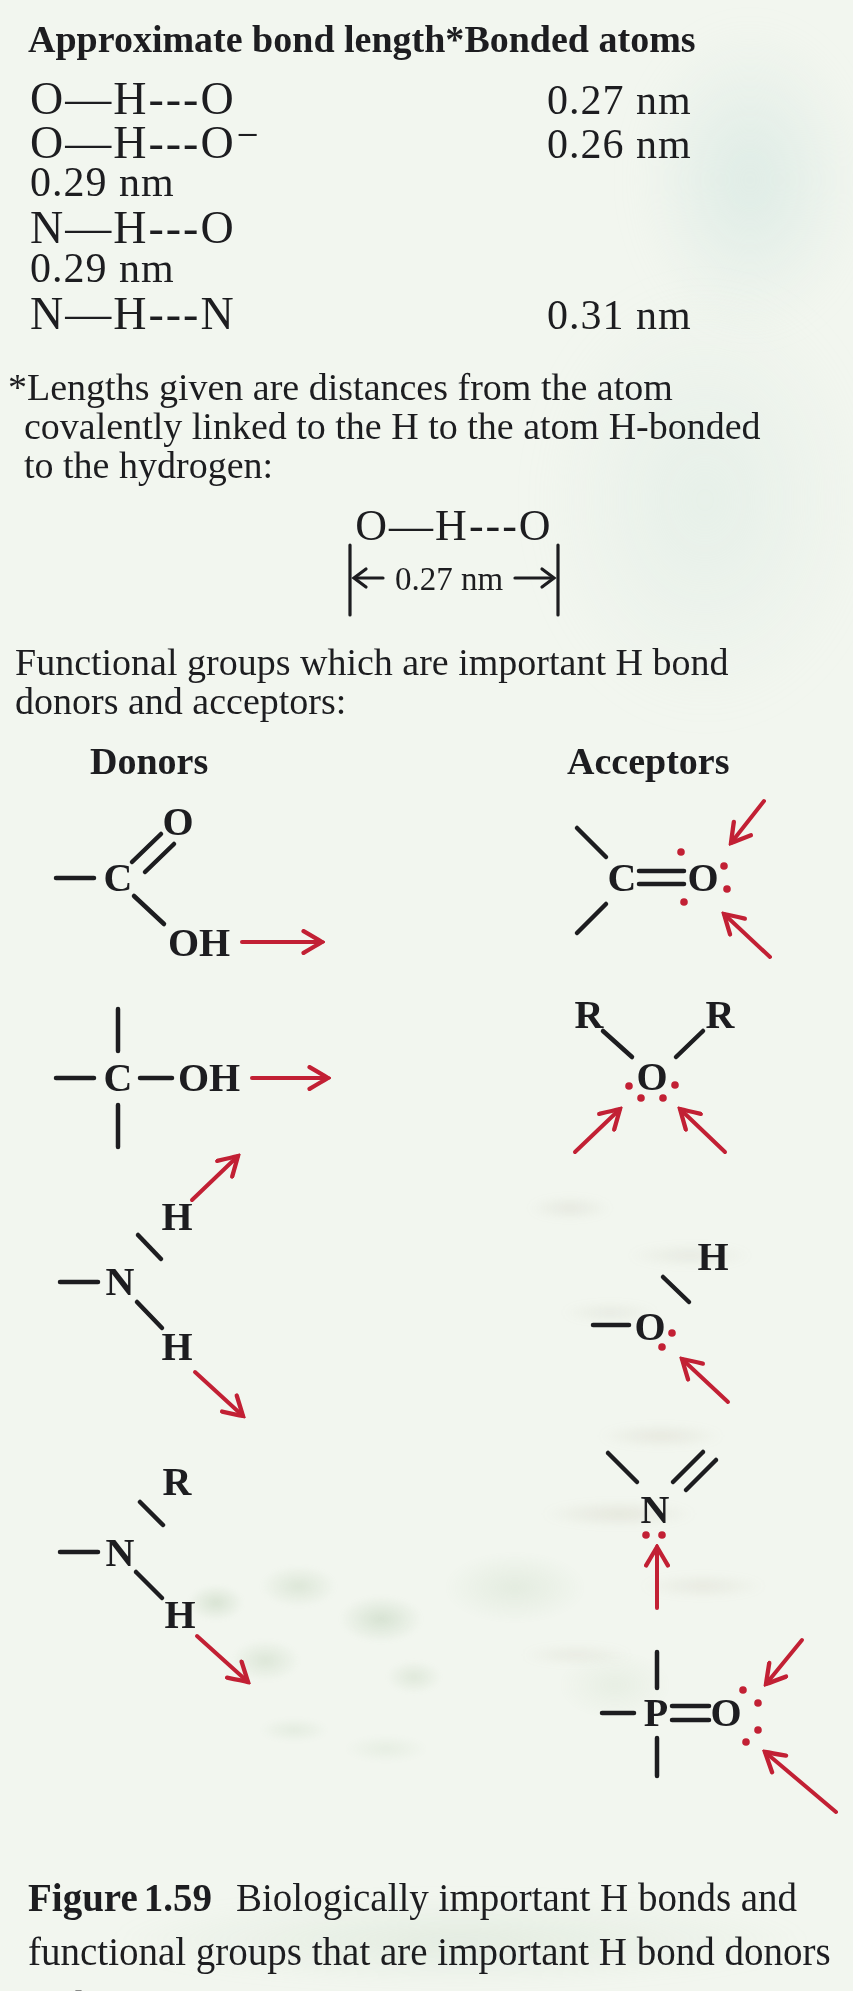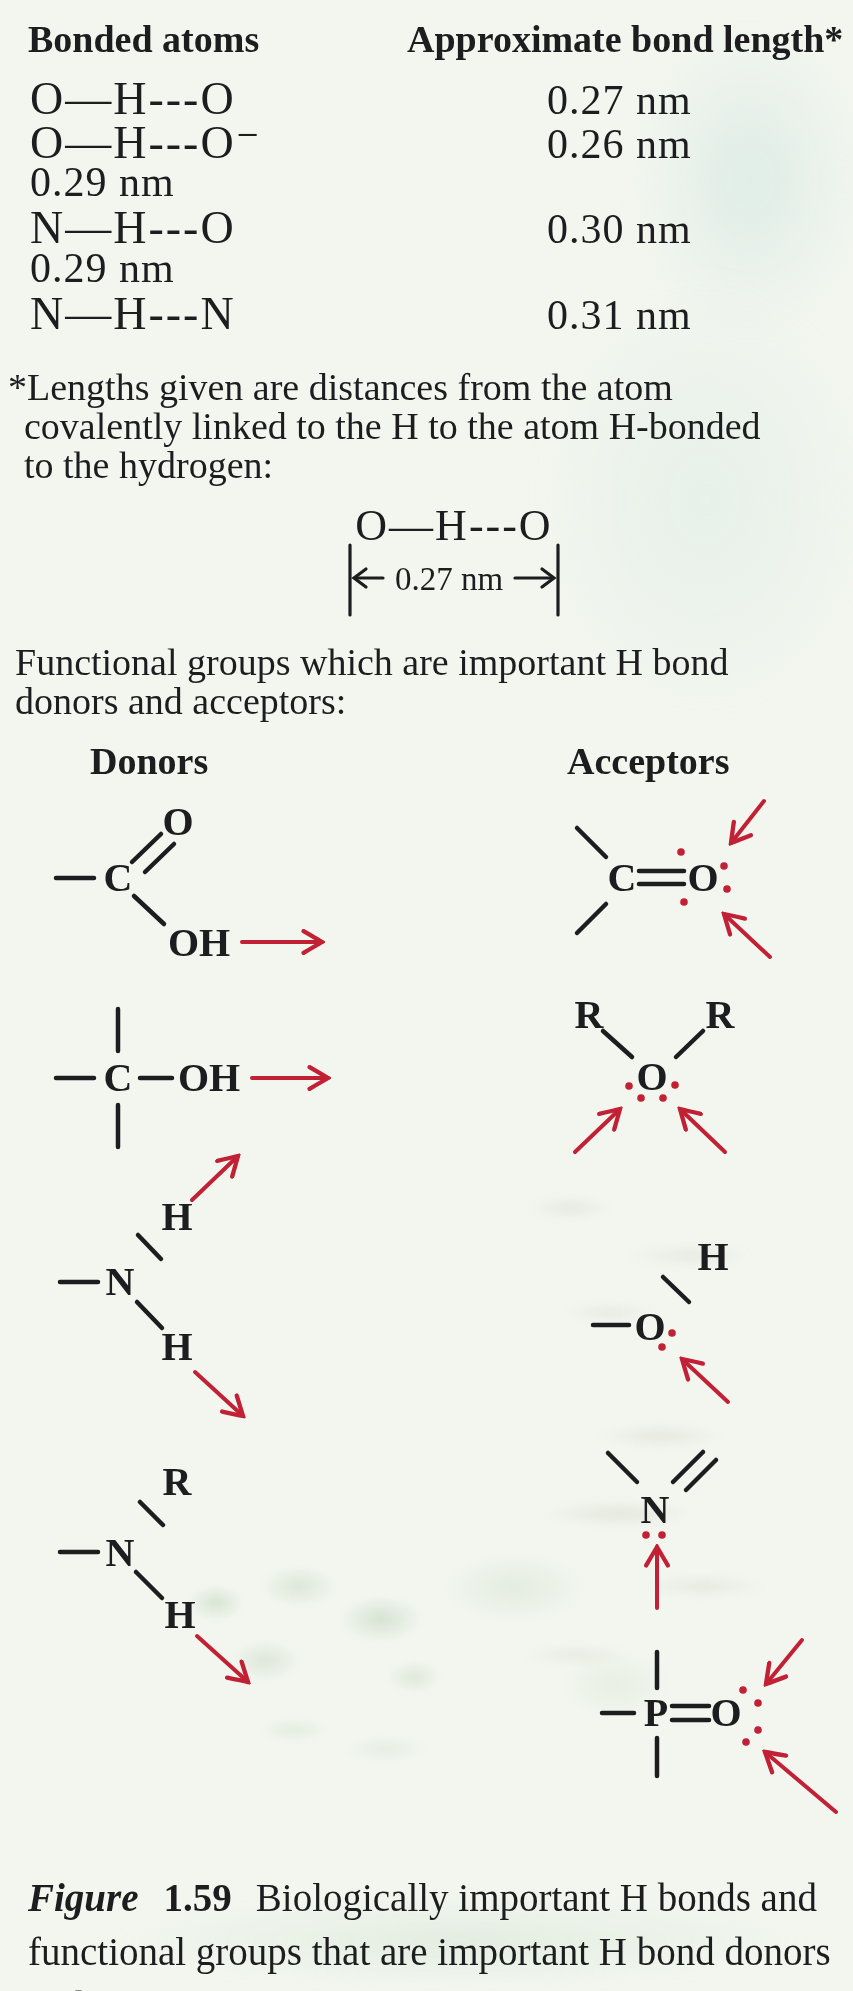--- a/index.html
+++ b/index.html
@@ -55,21 +55,21 @@
   svg text{font-family:"Liberation Serif","DejaVu Serif",serif;}
   .atom{font-size:40px;font-weight:bold;fill:#1d1d20;}
   .bond{stroke:#1d1d20;stroke-width:4.5;stroke-linecap:round;fill:none;}
   .thinbond{stroke:#1d1d20;stroke-width:3.2;stroke-linecap:round;fill:none;}
   .rarrow{stroke:#c22034;stroke-width:4;stroke-linecap:round;fill:none;marker-end:url(#ah);}
   .lpdot{fill:#c22034;}
   .meas-text{font-size:44px;letter-spacing:2px;fill:#1d1d20;}
   .meas-label{font-size:33px;fill:#1d1d20;}
   #figure-caption{position:absolute;left:28px;top:1832px;width:805px;
     font-size:39px;line-height:54px;}
-  .cap-label{font-weight:bold;font-style:italic;margin-right:25px;}
+  .cap-label{font-weight:bold;margin-right:6px;}
   .cap-num{font-weight:bold;margin-right:24px;}
 </style>
 </head>
 <body>
 
 <svg width="0" height="0" style="position:absolute" aria-hidden="true">
   <defs>
     <marker id="ah" viewBox="0 0 12 12" refX="10.5" refY="6" markerWidth="6.5" markerHeight="6.5" orient="auto">
       <path d="M2,1 Q8,4.5 10.5,6 Q8,7.5 2,11" fill="none" stroke="#c22034" stroke-width="2" stroke-linecap="round"></path>
     </marker>
@@ -80,38 +80,37 @@
 <div class="ghost" id="ghost-mid-right"></div>
 <div class="ghost" id="smudge-1"></div>
 <div class="ghost" id="smudge-2"></div>
 <div class="ghost" id="smudge-caption"></div>
 <div class="stain" id="stain-main"></div>
 <div class="stain" id="stain-right"></div>
 <div class="stain" id="stain-low-left"></div>
 <div class="stain" id="stain-low-right"></div>
 
 <div class="abs" style="left:28px;top:18px;display:flex;">
+  <span class="hdr">Approximate bond length*</span>
   <span class="hdr" style="width:379px;display:inline-block;">Bonded atoms</span>
-  <span class="hdr">Approximate bond length*</span>
 </div>
 
 <div class="table-row" style="top:72px">
   <span class="formula">O—H---O</span>
   <span class="length-val">0.27 nm</span>
 </div>
 <div class="table-row" style="top:115px">
   <span class="formula">O—H---O⁻</span>
   <span class="length-val">0.26 nm</span>
 </div>
 <div class="table-row" style="top:158px">
   <span class="length-val">0.29 nm</span>
 </div>
 <div class="table-row" style="top:201px">
   <span class="formula">N—H---O</span>
-  <span class="length-val">0.30 nm</span>
 </div>
 <div class="table-row" style="top:244px">
   <span class="length-val">0.29 nm</span>
 </div>
 <div class="table-row" style="top:287px">
   <span class="formula">N—H---N</span>
   <span class="length-val">0.31 nm</span>
 </div>
 
 <div class="abs body-text" style="left:8px;top:366px;">*Lengths given are distances from the atom</div>

